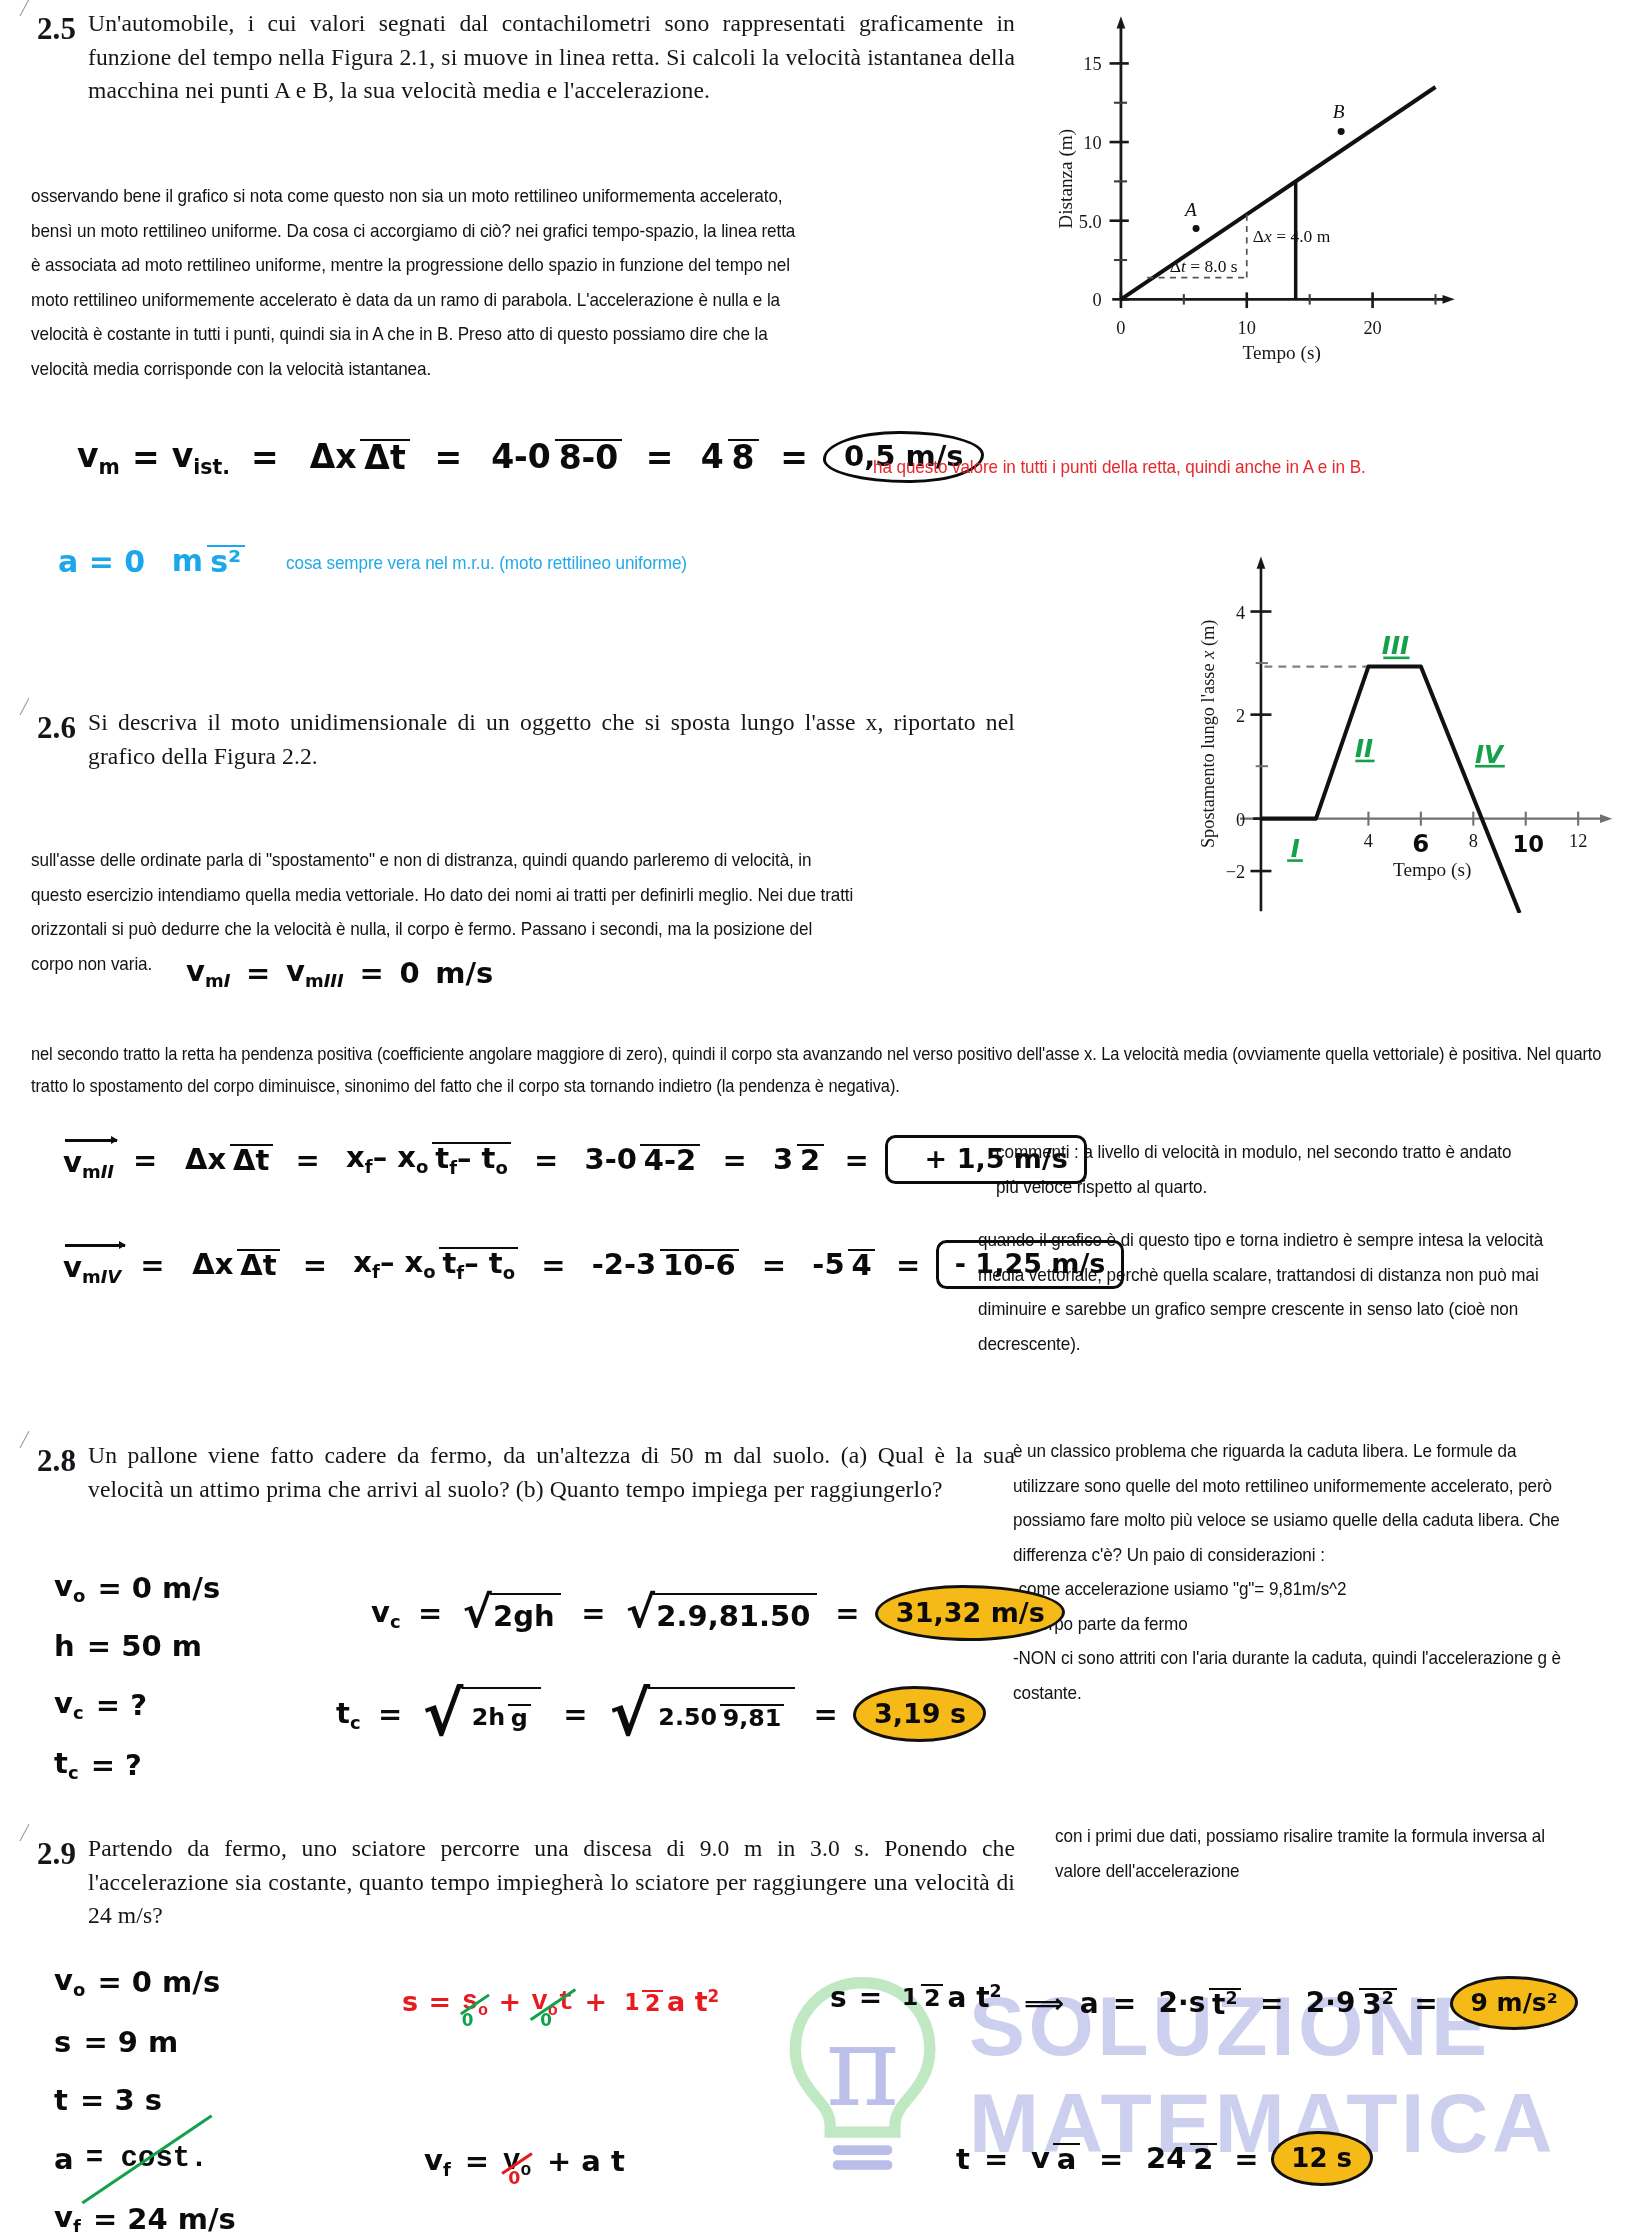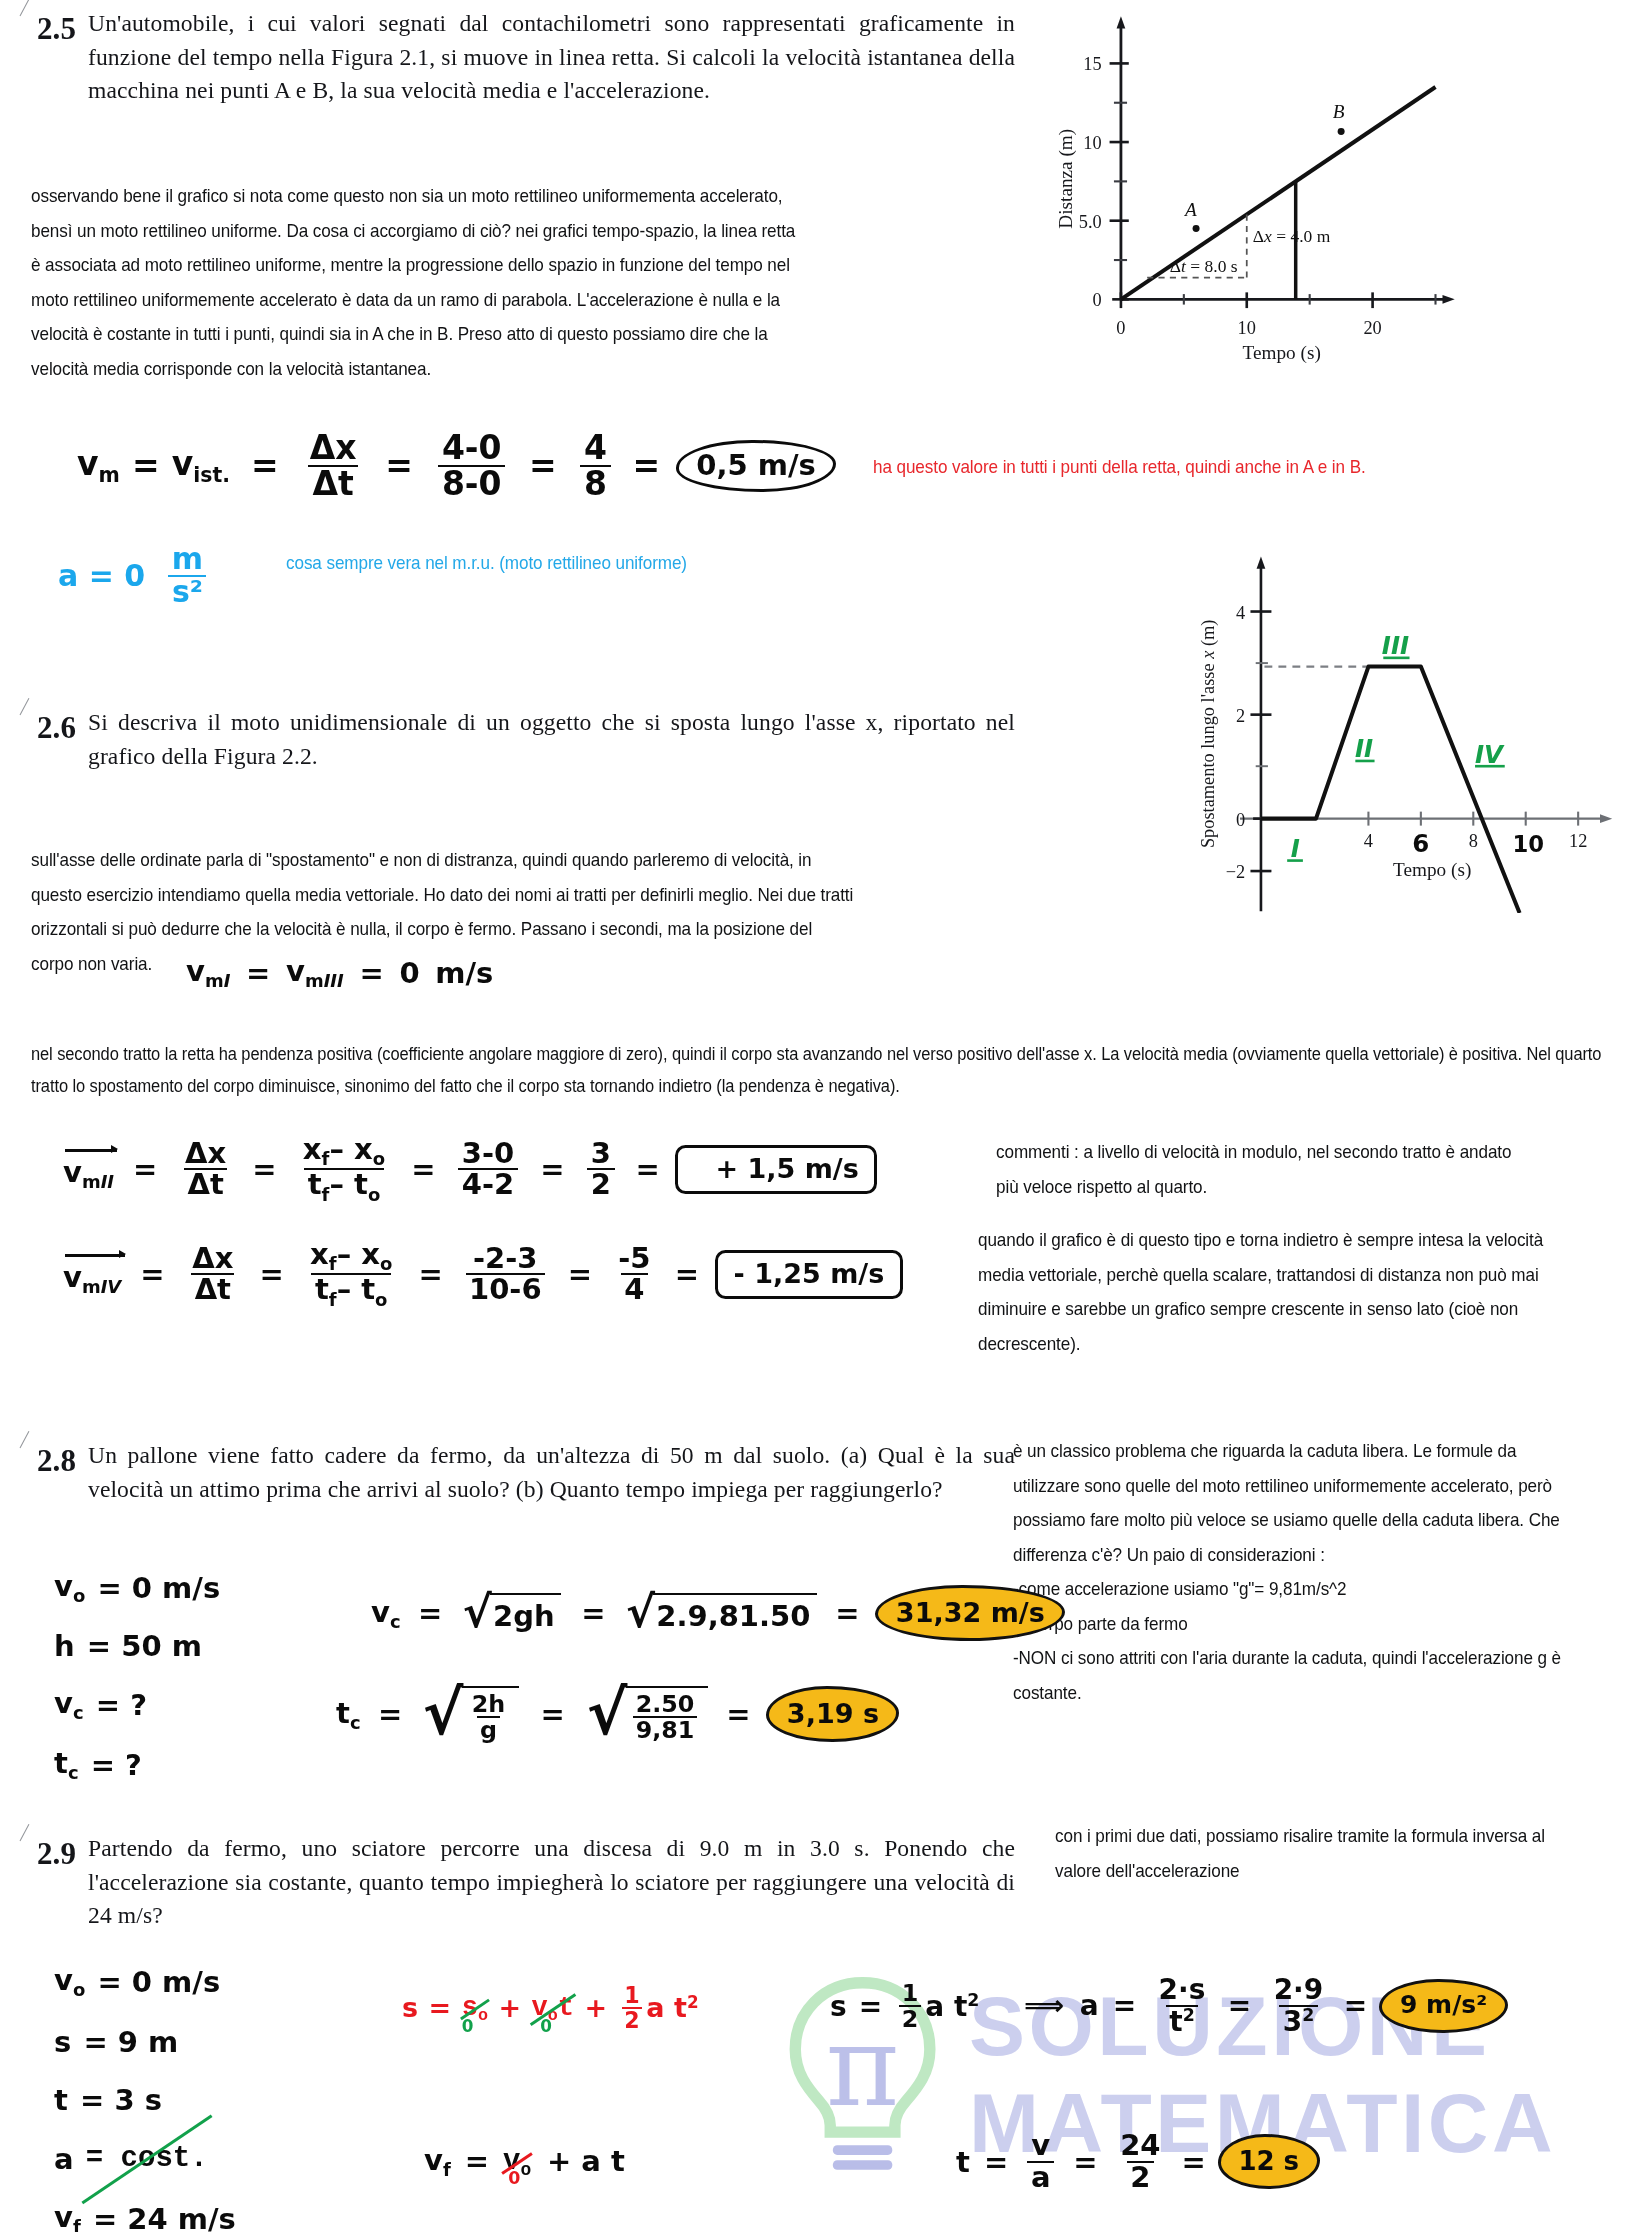--- a/index.html
+++ b/index.html
@@ -64,21 +64,21 @@
     display:flex;
     align-items:center;
   }
   .hand.blue { color:#1ba7ec; }
   .hand.red  { color:#e8191f; }
   .hand.green{ color:#12a14b; }
   .sub { font-size:.62em; vertical-align:-0.34em; display:inline-block; }
   .sup { font-size:.62em; vertical-align:.55em; display:inline-block; }
 
   
-  .frac { display:inline-flex; flex-direction:column; align-items:center; vertical-align:middle; margin:0 .18em; line-height:1.02; }
+  .frac { display:inline-flex; flex-direction:row; align-items:center; vertical-align:middle; margin:0 .18em; line-height:1.02; }
   .frac > span { padding:0 .12em; }
   .frac .den { border-top: 2.6px solid currentColor; }
   .frac.thin .den { border-top-width: 2.1px; }
 
   
   .sqrt { display:inline-flex; align-items:stretch; vertical-align:middle; margin:0 .1em; }
   .sqrt .rad { font-size:1.5em; line-height:.9; margin-right:-1.7px; }
   .sqrt .body { border-top:2.6px solid currentColor; padding:.12em .22em 0 .1em; display:flex; align-items:center; }
 
   

